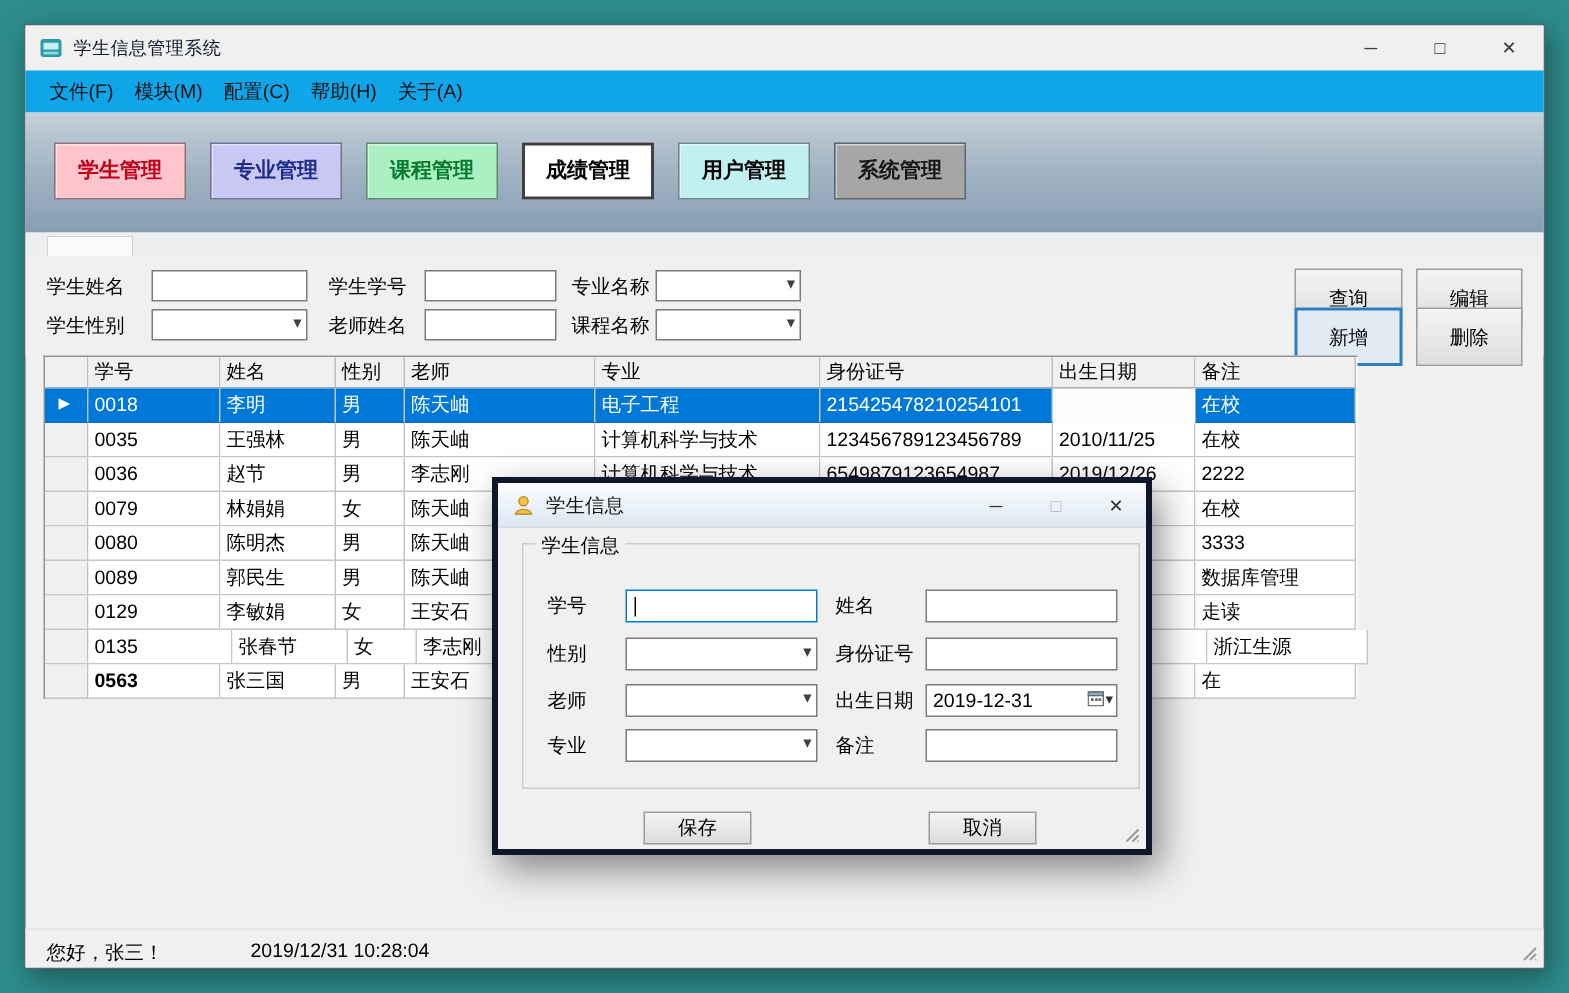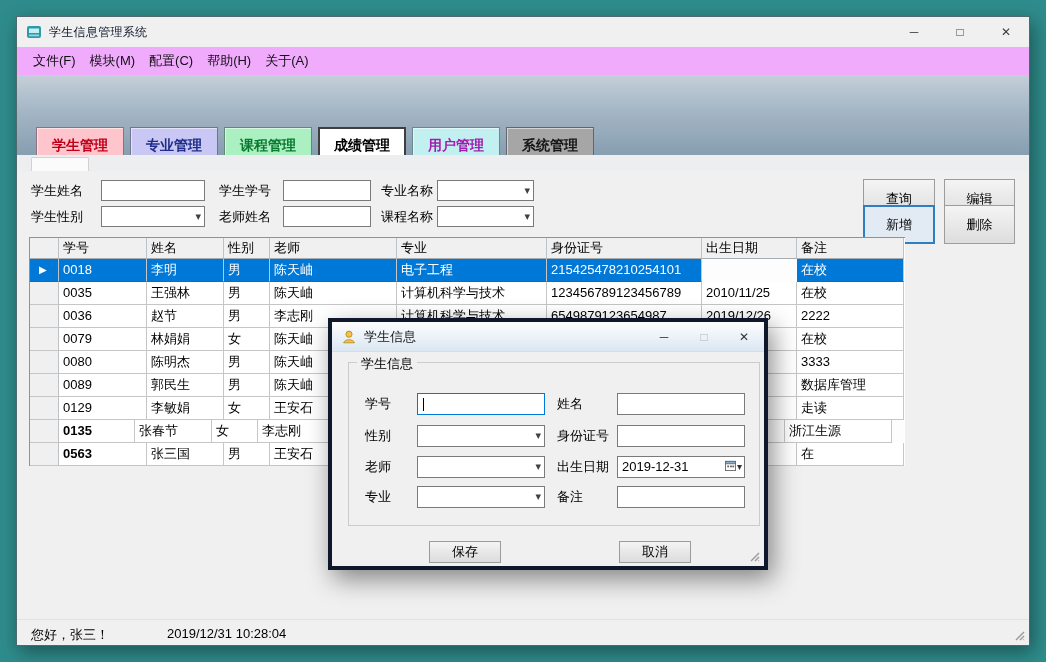--- a/index.html
+++ b/index.html
@@ -13,28 +13,28 @@
   
   .titlebar { position:absolute; left:0; top:0; right:0; height:30px; background:#f0f0f0;
               display:flex; align-items:center; padding-left:9px; }
   .app-icon { width:16px; height:16px; margin-right:7px; flex:0 0 auto; }
   .win-title { font-size:12px; color:#0f172a; letter-spacing:.3px; }
   .win-controls { margin-left:auto; display:flex; height:100%; }
   .win-btn { width:46px; height:100%; display:flex; align-items:center; justify-content:center;
              font-size:12px; color:#3c3c3c; }
 
   
-  .menubar { position:absolute; left:0; top:30px; right:0; height:28px; background:#f0abfc;
+  .menubar { position:absolute; left:0; top:30px; right:0; height:28px; background:#0ea5e9;
              display:flex; align-items:center; padding-left:9px; }
   .menu-item { font-size:13px; color:#101010; padding:5px 7px; }
 
   
   .toolbar { position:absolute; left:0; top:58px; right:0; height:80px;
              background:linear-gradient(180deg,#c5cfd9 0%,#a4b6c5 45%,#879eb1 100%); }
-  .tb-buttons { position:absolute; left:19px; top:20px; display:flex; gap:6px;margin-top:32px; }
+  .tb-buttons { position:absolute; left:19px; top:20px; display:flex; gap:16px; }
   .tb-btn { width:88px; height:38px; font-size:14px; font-weight:bold;
             border:1px solid rgba(40,50,60,.55); box-shadow:inset 1px 1px 0 rgba(255,255,255,.5); }
   .tb-btn.focused { border:2px solid #3f3f3f; }
 
   
   .tabstrip { position:absolute; left:0; top:138px; right:0; height:16px; background:#eceeef; }
   .tabstrip .tab { position:absolute; left:14px; top:2px; width:58px; height:14px;
                    background:#fbfbfb; border:1px solid #d2d2d2; border-bottom:none; border-radius:2px 2px 0 0; }
 
   
@@ -127,21 +127,21 @@
       <span class="menu-item">帮助(H)</span>
       <span class="menu-item">关于(A)</span>
     </div>
 
   <div class="toolbar">
     <div class="tb-buttons" id="toolbar-buttons">
         <button class="tb-btn" style="background: rgb(255, 197, 205); color: rgb(192, 0, 24);">学生管理</button>
         <button class="tb-btn" style="background: rgb(201, 199, 243); color: rgb(31, 45, 138);">专业管理</button>
         <button class="tb-btn" style="background: rgb(170, 240, 192); color: rgb(10, 122, 50);">课程管理</button>
         <button class="tb-btn focused" style="background: rgb(255, 255, 255); color: rgb(0, 0, 0);">成绩管理</button>
-        <button class="tb-btn" style="background: rgb(194, 240, 240); color: #a21caf;">用户管理</button>
+        <button class="tb-btn" style="background: rgb(194, 240, 240); color: #000000;">用户管理</button>
         <button class="tb-btn" style="background: rgb(166, 166, 166); color: rgb(22, 22, 22);">系统管理</button>
       </div>
   </div>
 
   <div class="tabstrip">
     <span class="tab"></span>
   </div>
 
   <div class="filter">
     <span class="f-label" style="left:14px;top:9px">学生姓名</span>
@@ -254,21 +254,21 @@
         <div class="g-cell" style="width: 77px;">李敏娟</div>
         <div class="g-cell" style="width: 46px;">女</div>
         <div class="g-cell" style="width: 127px;">王安石</div>
         <div class="g-cell" style="width: 150px;"></div>
         <div class="g-cell" style="width: 155px;"></div>
         <div class="g-cell" style="width: 95px;"></div>
         <div class="g-cell" style="width: 107px;">走读</div>
       </div>
       <div class="g-row">
         <div class="g-cell g-sel" style="width: 29px;"></div>
-        <div class="g-cell" style="width: 76px; font-weight: bold;">0135</div>
+        <div class="g-cell" style="width: 96px;">0135</div>
         <div class="g-cell" style="width: 77px;">张春节</div>
         <div class="g-cell" style="width: 46px;">女</div>
         <div class="g-cell" style="width: 127px;">李志刚</div>
         <div class="g-cell" style="width: 150px;"></div>
         <div class="g-cell" style="width: 155px;"></div>
         <div class="g-cell" style="width: 95px;"></div>
         <div class="g-cell" style="width: 107px;">浙江生源</div>
       </div>
       <div class="g-row">
         <div class="g-cell g-sel" style="width: 29px;"></div>

